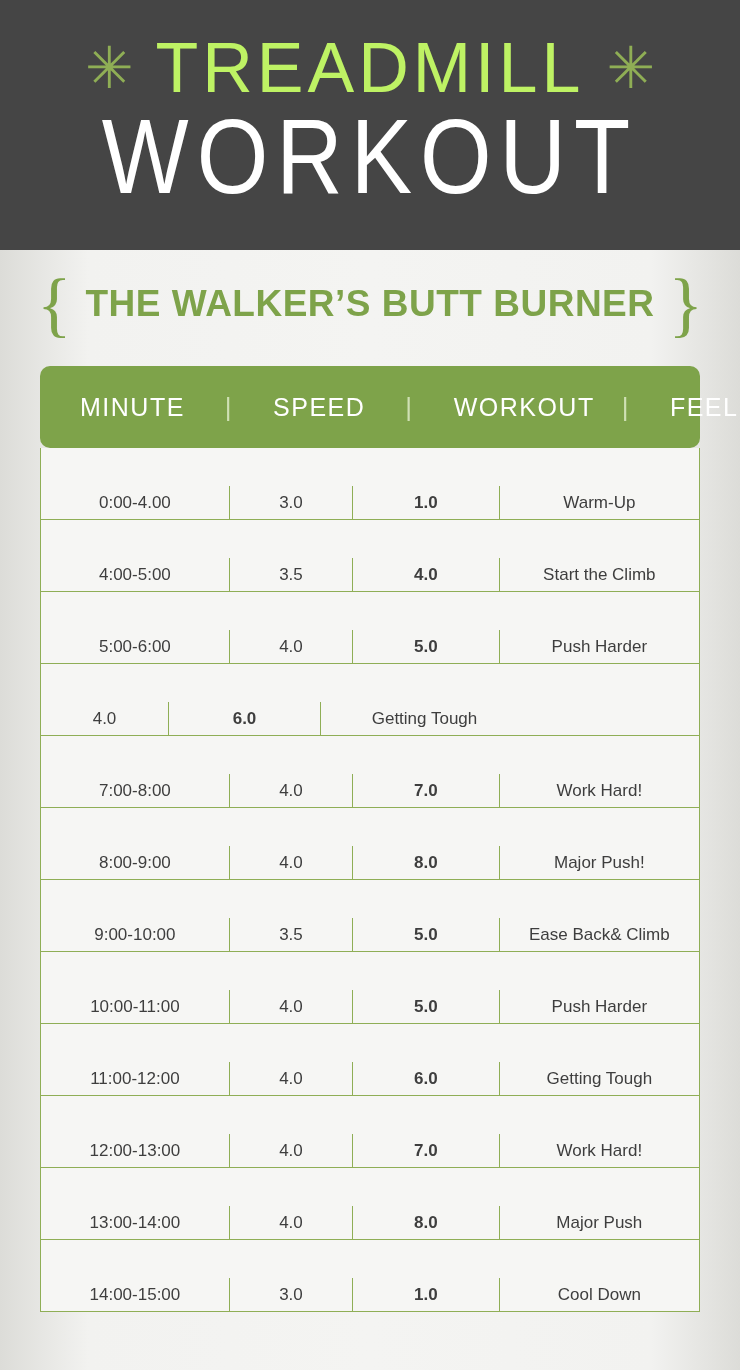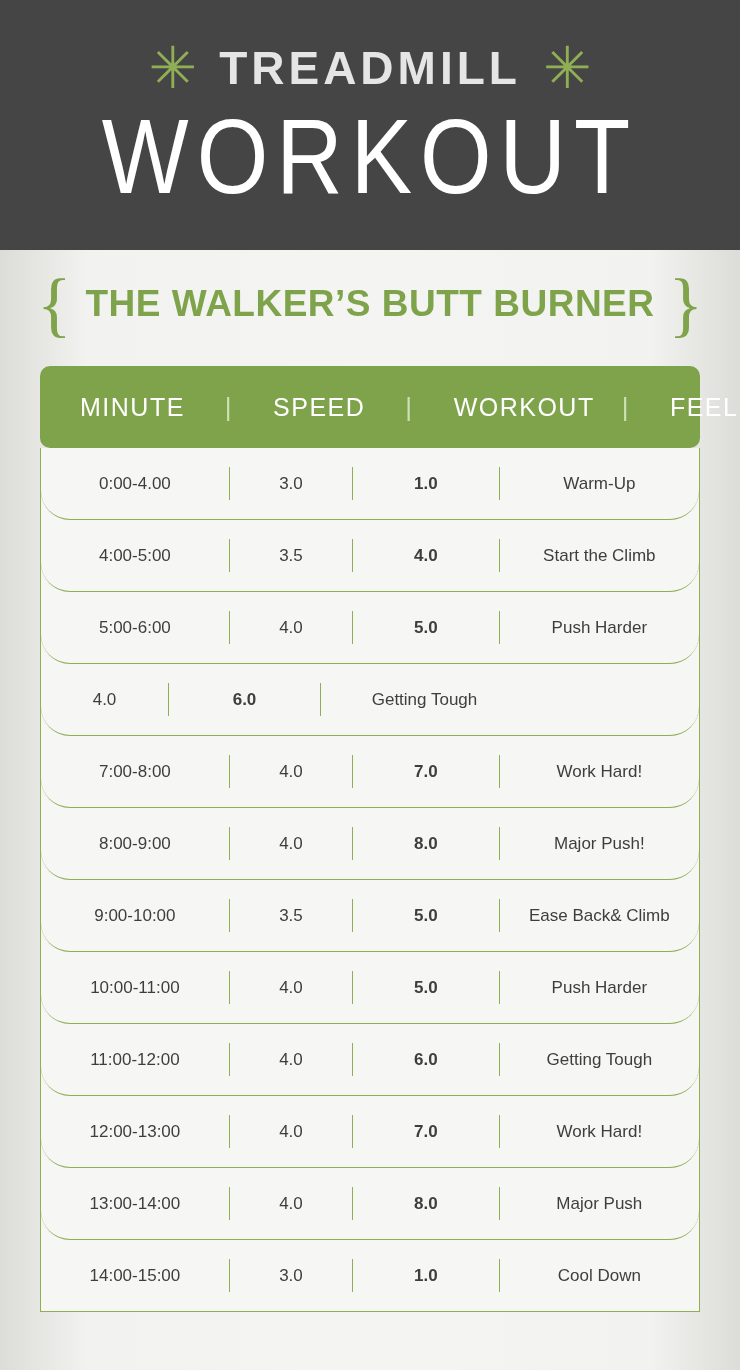--- a/index.html
+++ b/index.html
@@ -39,24 +39,24 @@
     width: 100%;
   }
   .star {
     color: #8fae55;
     font-size: 58px;
     line-height: 50px;
     margin: 0 22px;
     font-family: "Liberation Sans", sans-serif;
   }
   .title-main {
-    color: #e5e5e5;
-    font-size: 46px;
+    color: #bef264;
+    font-size: 70px;
     letter-spacing: 4px;
-    font-weight: bold;
+    font-weight: normal;
     font-family: "Liberation Sans", sans-serif;
     line-height: 64px;
     white-space: nowrap;
   }
   .title-sub {
     color: #ffffff;
     font-size: 92px;
     letter-spacing: 8px;
     font-weight: 300;
     font-family: "Liberation Sans", sans-serif;
@@ -122,24 +122,23 @@
   .col-feeling{ width: 208px; }
 
   .table-body {
     border-left: 1px solid #8fae55;
     border-right: 1px solid #8fae55;
     border-bottom: 1px solid #8fae55;
     background: #f6f6f4;
   }
   .row {
     display: flex;
-    align-items: center;
+    align-items: flex-end;
     border-bottom: 1px solid #8fae55;
     min-height: 71px;
-    border-radius: 29px;
   }
   .row:last-child { border-bottom: none; }
   .cell {
     display: flex;
     align-items: center;
     justify-content: center;
     text-align: center;
     font-size: 17px;
     color: #3e3e3e;
     font-family: "Liberation Sans", sans-serif;

